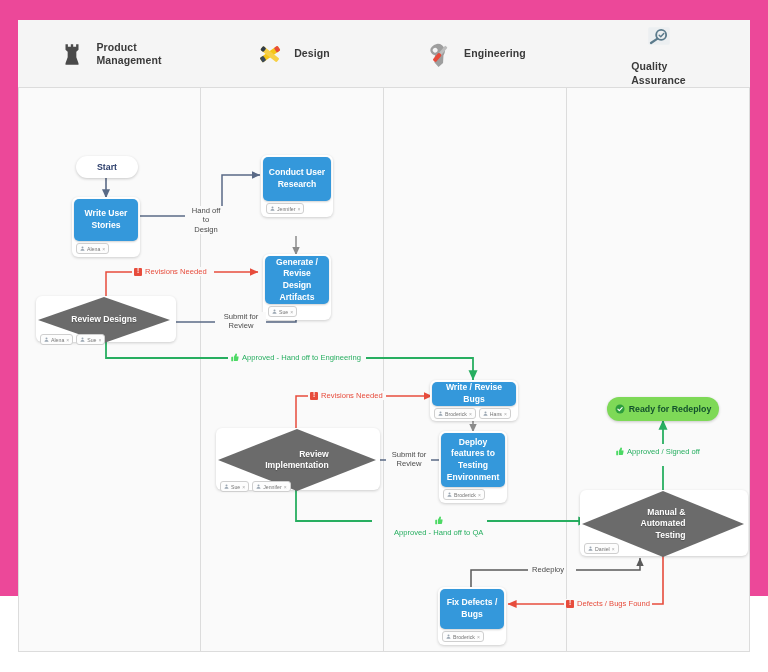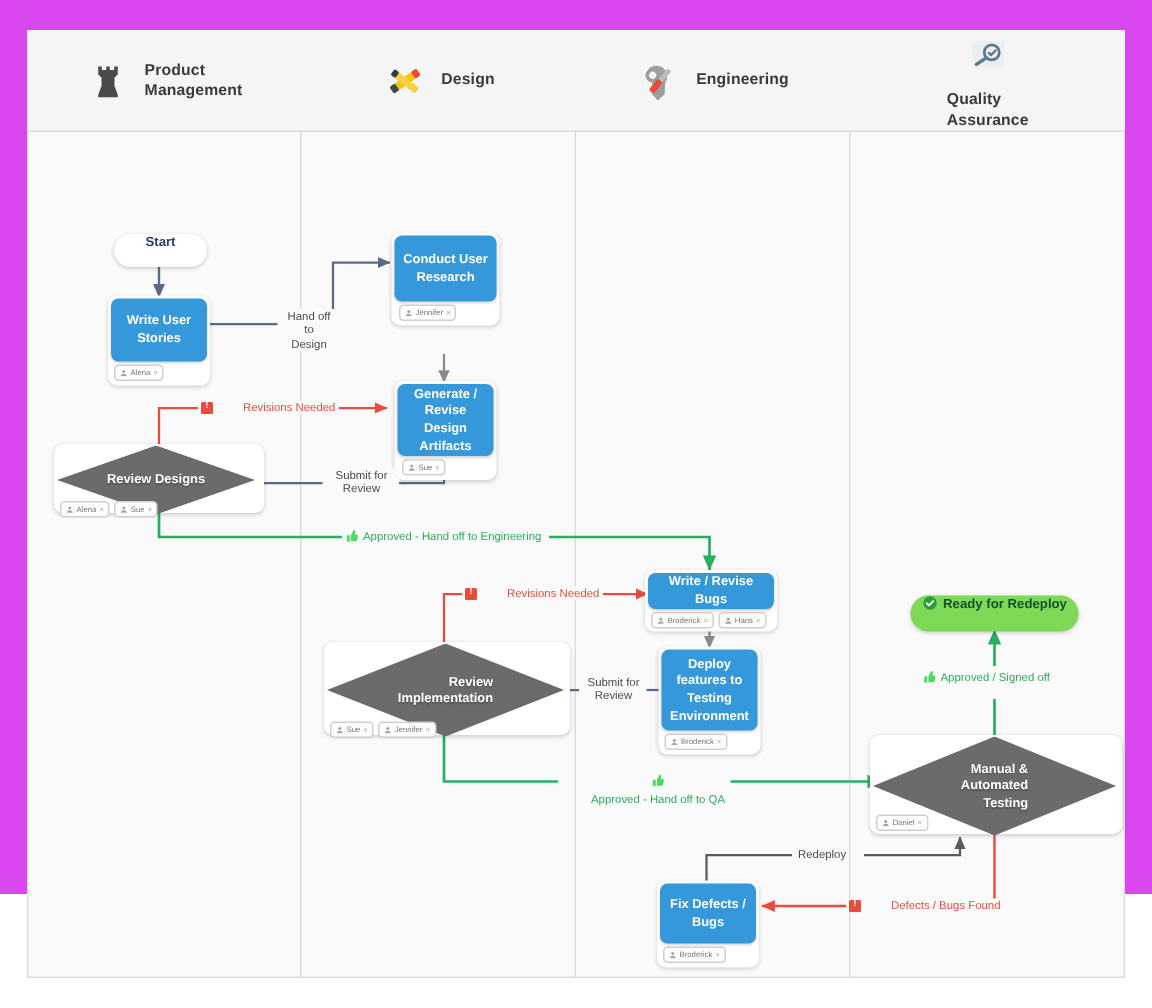--- a/index.html
+++ b/index.html
@@ -1,18 +1,18 @@
 <!DOCTYPE html>
 <html><head>
 <meta charset="utf-8">
 <style>
   html,body{margin:0;padding:0;background:#ffffff;}
   body{width:768px;height:672px;font-family:"Liberation Sans",sans-serif;overflow:hidden;}
 
-  #canvas{position:relative;width:768px;height:596px;background:#d946ef;}
+  #canvas{position:relative;width:768px;height:596px;background:#ec4899;}
 
   
   .lane-frame{position:absolute;left:18px;top:20px;width:732px;height:632px;
               border:1px solid #dcdcdc;background:#fafafa;box-sizing:border-box;}
   .lane-header-row{position:absolute;left:18px;top:20px;width:732px;height:68px;
                    background:#f5f5f5;border-bottom:1px solid #dcdcdc;box-sizing:border-box;}
   .lane-col{position:absolute;top:20px;height:632px;border-right:1px solid #dcdcdc;box-sizing:border-box;}
   .lane-col.last{border-right:none;}
 
   .lane-head{position:absolute;top:20px;height:68px;display:flex;align-items:center;
@@ -20,21 +20,21 @@
   .lane-ico{width:30px;height:30px;flex:0 0 30px;display:flex;align-items:center;
             justify-content:center;}
   .lane-ttl{font-size:10.5px;font-weight:bold;color:#3a3a3a;line-height:1.25;
             letter-spacing:.1px;max-width:84px;}
   .card{position:absolute;background:#ffffff;border-radius:6px;
         box-shadow:0 1px 3px rgba(0,0,0,.18);box-sizing:border-box;}
   .task{position:absolute;background:#3498db;border-radius:5px;color:#fff;
         display:flex;align-items:center;justify-content:center;text-align:center;
         font-size:8.6px;font-weight:bold;line-height:1.35;padding:3px 4px;
         box-sizing:border-box;box-shadow:0 1px 2px rgba(0,0,0,.18);}
-  .pill{position:absolute;border-radius:14px;display:flex;
+  .pill{position:absolute;border-radius:14px;display:flex;align-items:center;
         justify-content:center;gap:4px;font-size:8.8px;font-weight:bold;
         box-shadow:0 1px 3px rgba(0,0,0,.2);box-sizing:border-box;}
   .pill.start{background:#ffffff;color:#2c3e6b;}
   .pill.release{background:#7ed957;color:#14532d;}
   .diamond{position:absolute;display:flex;align-items:center;justify-content:center;}
   .diamond svg{position:absolute;left:0;top:0;}
   .diamond .dlabel{position:relative;z-index:2;color:#fff;font-size:8.6px;
                    font-weight:bold;text-align:right;line-height:1.3;
                    text-shadow:0 1px 1px rgba(0,0,0,.25);}
 
@@ -44,21 +44,21 @@
         border-radius:3px;background:#fdfdfd;padding:1px 3px;height:11px;
         box-sizing:border-box;font-size:5.2px;color:#777;white-space:nowrap;}
   .chip .ava{width:5px;height:5px;flex:0 0 5px;}
   .chip .xx{color:#aaa;font-size:5px;}
 
   
   .elabel{position:absolute;font-size:7.6px;line-height:1.25;white-space:nowrap;
           background:#fafafa;padding:0 2px;}
   .elabel.grey{color:#4b4b4b;}
   .elabel.green{color:#27ae60;display:flex;align-items:center;gap:3px;text-align:center;}
-  .elabel.red{color:#e74c3c;display:flex;align-items:center;gap:20px;}
+  .elabel.red{color:#e74c3c;display:flex;align-items:center;gap:3px;}
   .elabel.wrap{white-space:normal;text-align:center;}
   .badge-red{display:inline-flex;align-items:center;justify-content:center;
              width:8px;height:8px;background:#e74c3c;color:#fff;border-radius:1px;
              font-size:6.5px;font-weight:bold;line-height:1;flex:0 0 8px;}
 
   svg.wires{position:absolute;left:0;top:0;width:768px;height:672px;
             pointer-events:none;}
 </style>
 </head>
 <body>

